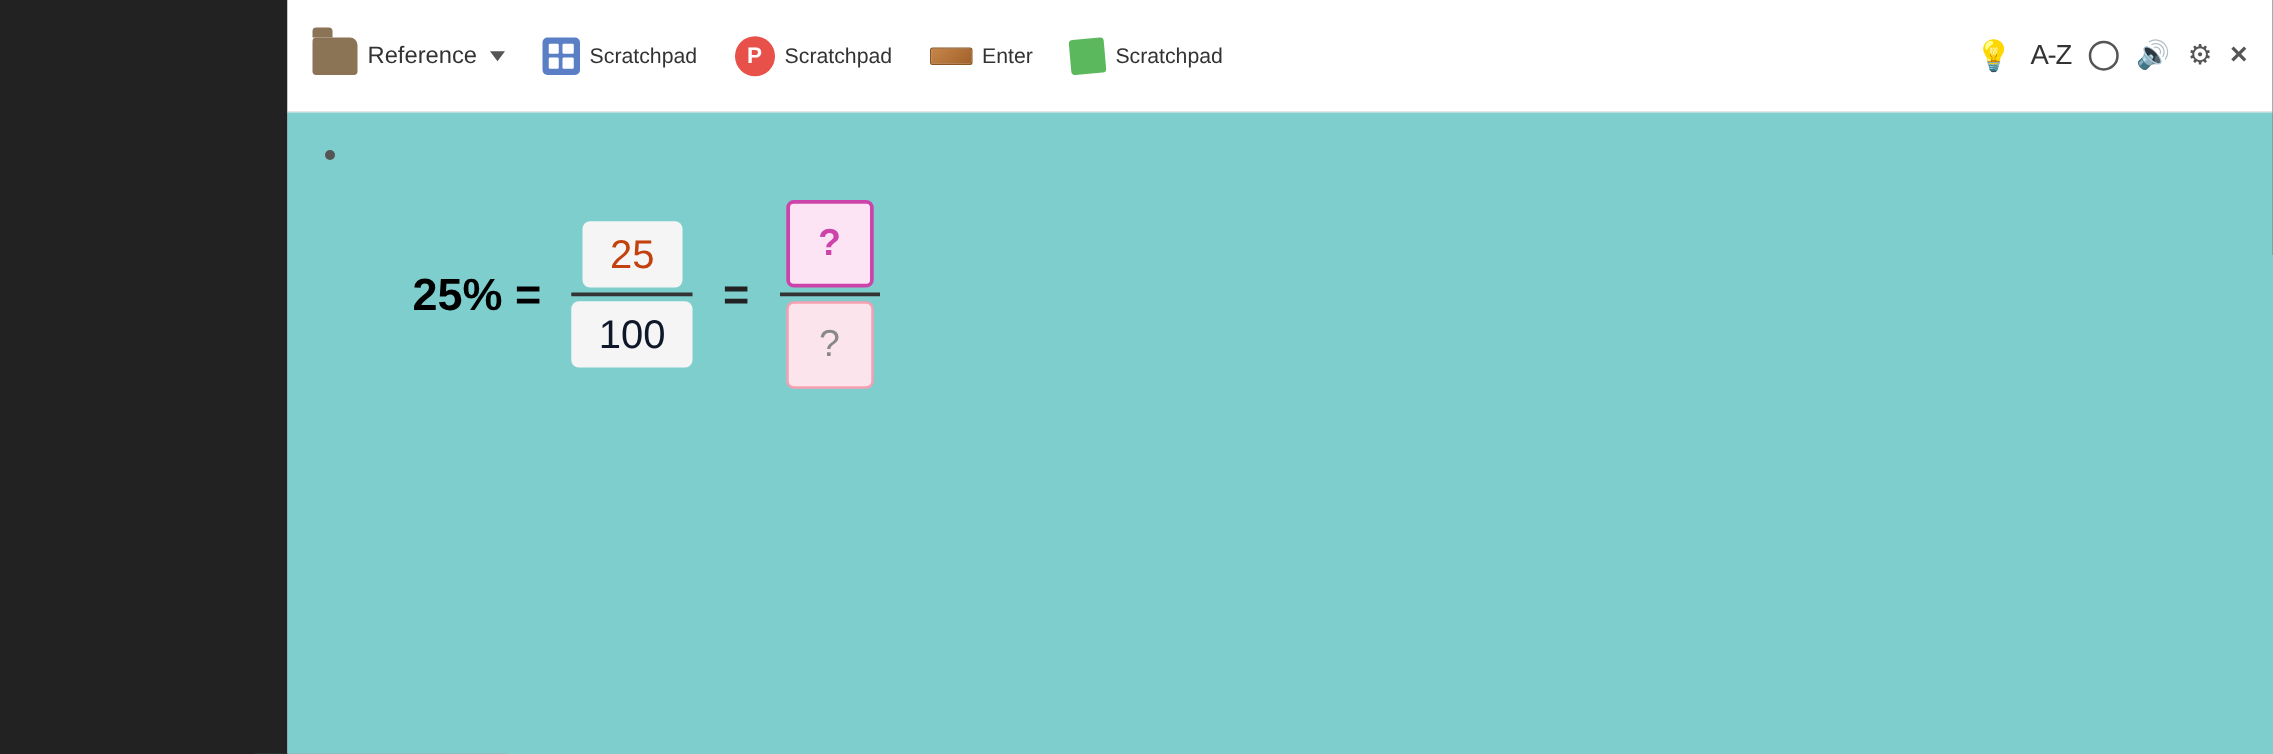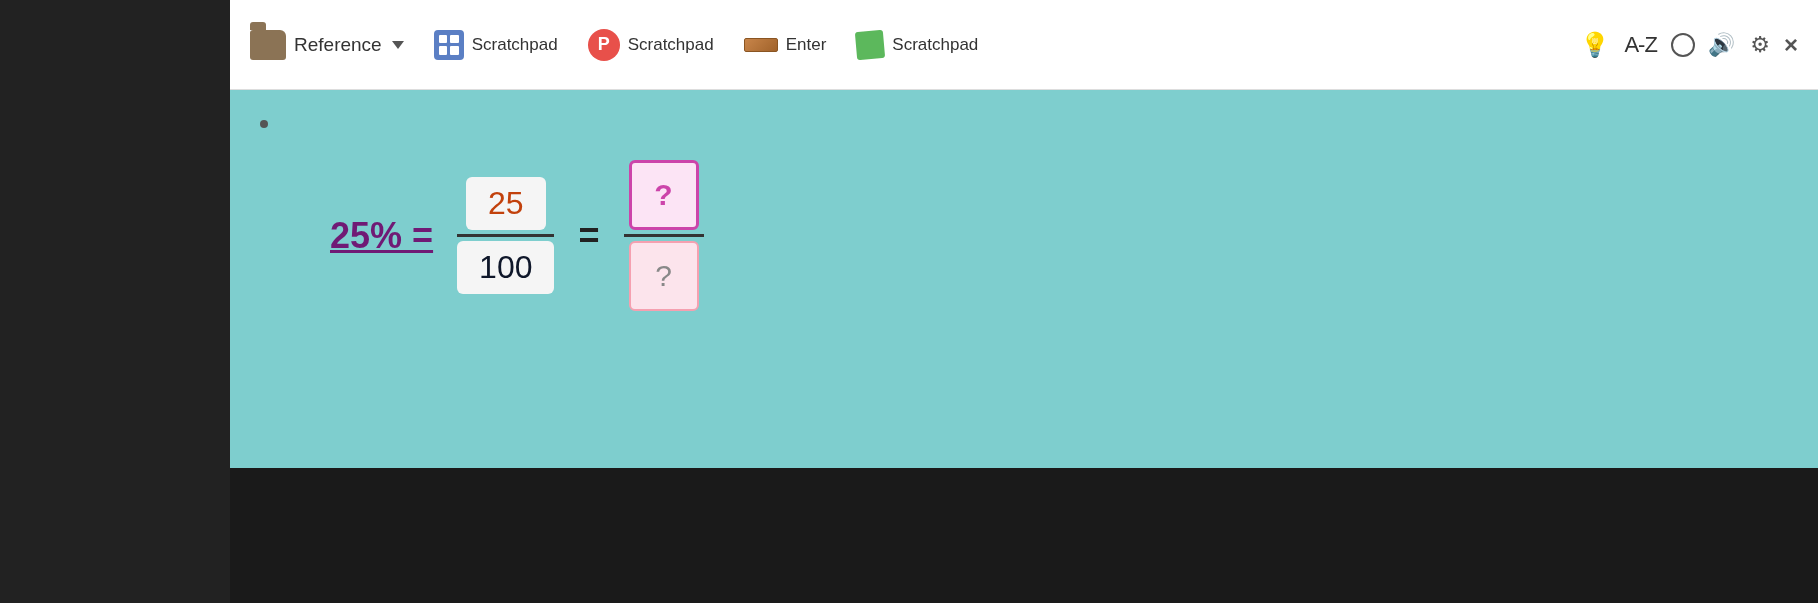--- a/index.html
+++ b/index.html
@@ -18,21 +18,21 @@
       min-width: 230px;
       background: #222;
       height: 603px;
     }
 
     .main-content {
       flex: 1;
       display: flex;
       flex-direction: column;
       background: #fff;
-      height: 468px;
+      height: 603px;
     }
 
     
     .toolbar {
       display: flex;
       align-items: center;
       padding: 0 20px;
       height: 90px;
       background: #fff;
       border-bottom: 1px solid #ddd;
@@ -262,22 +262,21 @@
       display: flex;
       align-items: center;
       gap: 24px;
       margin-left: 40px;
       margin-top: 30px;
     }
 
     .percent-label {
       font-size: 36px;
       font-weight: bold;
-      color: #701a75;
-      text-decoration: underline;
+      color: #000000;
     }
 
     .equals-sign {
       font-size: 36px;
       font-weight: bold;
       color: #222;
     }
 
     .fraction {
       display: flex;

